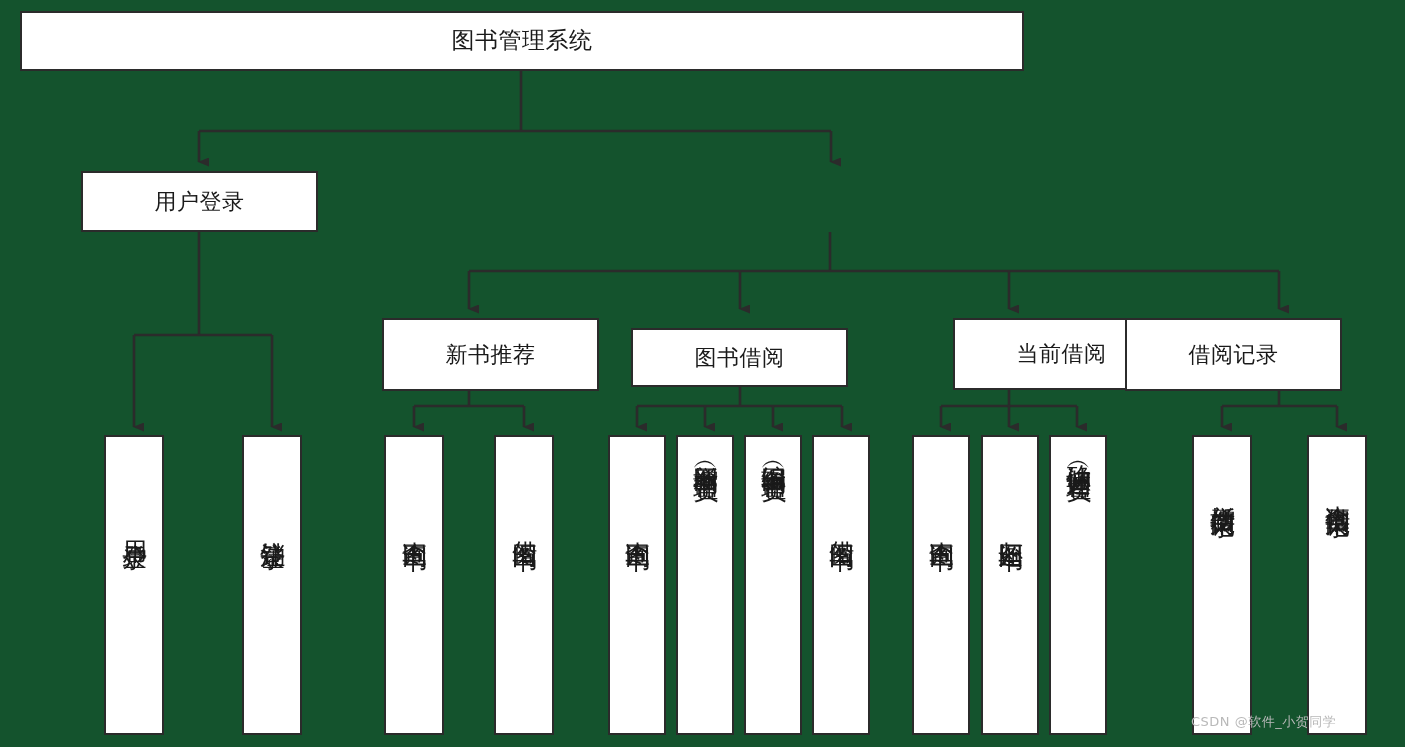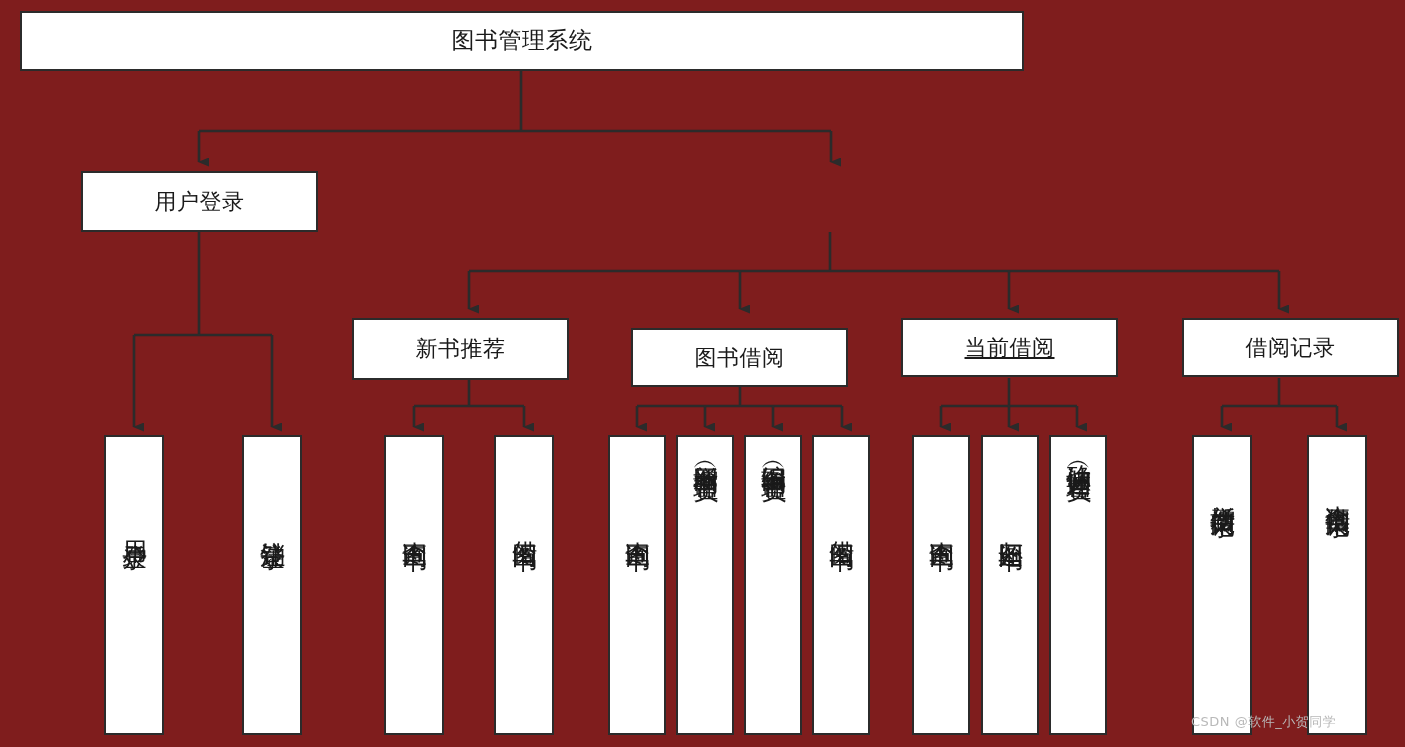--- a/index.html
+++ b/index.html
@@ -8,21 +8,21 @@
     padding: 0;
     background: #ffffff;
   }
   body {
     font-family: "DejaVu Sans", "Liberation Sans", sans-serif;
   }
   #canvas {
     position: relative;
     width: 1405px;
     height: 747px;
-    background: #7f1d1d;
+    background: #14532d;
     overflow: hidden;
   }
   
   #wires {
     position: absolute;
     left: 0;
     top: 0;
     width: 1405px;
     height: 747px;
   }
@@ -133,33 +133,33 @@
 
   <div class="node h root" style="left:20px; top:11px; width:1004px; height:60px;">
     <span class="lbl">图书管理系统</span>
   </div>
 
   <div class="node h" style="left:81px; top:171px; width:237px; height:61px;">
     <span class="lbl">用户登录</span>
   </div>
 
 
-  <div class="node h" style="left:352px; top:318px; width:217px; height:62px;">
+  <div class="node h" style="left:382px; top:318px; width:217px; height:73px;">
     <span class="lbl">新书推荐</span>
   </div>
 
   <div class="node h" style="left:631px; top:328px; width:217px; height:59px;">
     <span class="lbl">图书借阅</span>
   </div>
 
-  <div class="node h" style="left:901px; top:318px; width:217px; height:59px;text-decoration:underline;">
+  <div class="node h" style="left:953px; top:318px; width:217px; height:72px;">
     <span class="lbl">当前借阅</span>
   </div>
 
-  <div class="node h" style="left:1182px; top:318px; width:217px; height:59px;">
+  <div class="node h" style="left:1125px; top:318px; width:217px; height:73px;">
     <span class="lbl">借阅记录</span>
   </div>
 
   <div class="node v" style="left:104px; top:435px; width:60px; height:300px; padding-top:84px;">
     <span class="lbl">用户登录</span>
   </div>
 
   <div class="node v" style="left:242px; top:435px; width:60px; height:300px; padding-top:84px;">
     <span class="lbl">注销登录</span>
   </div>

